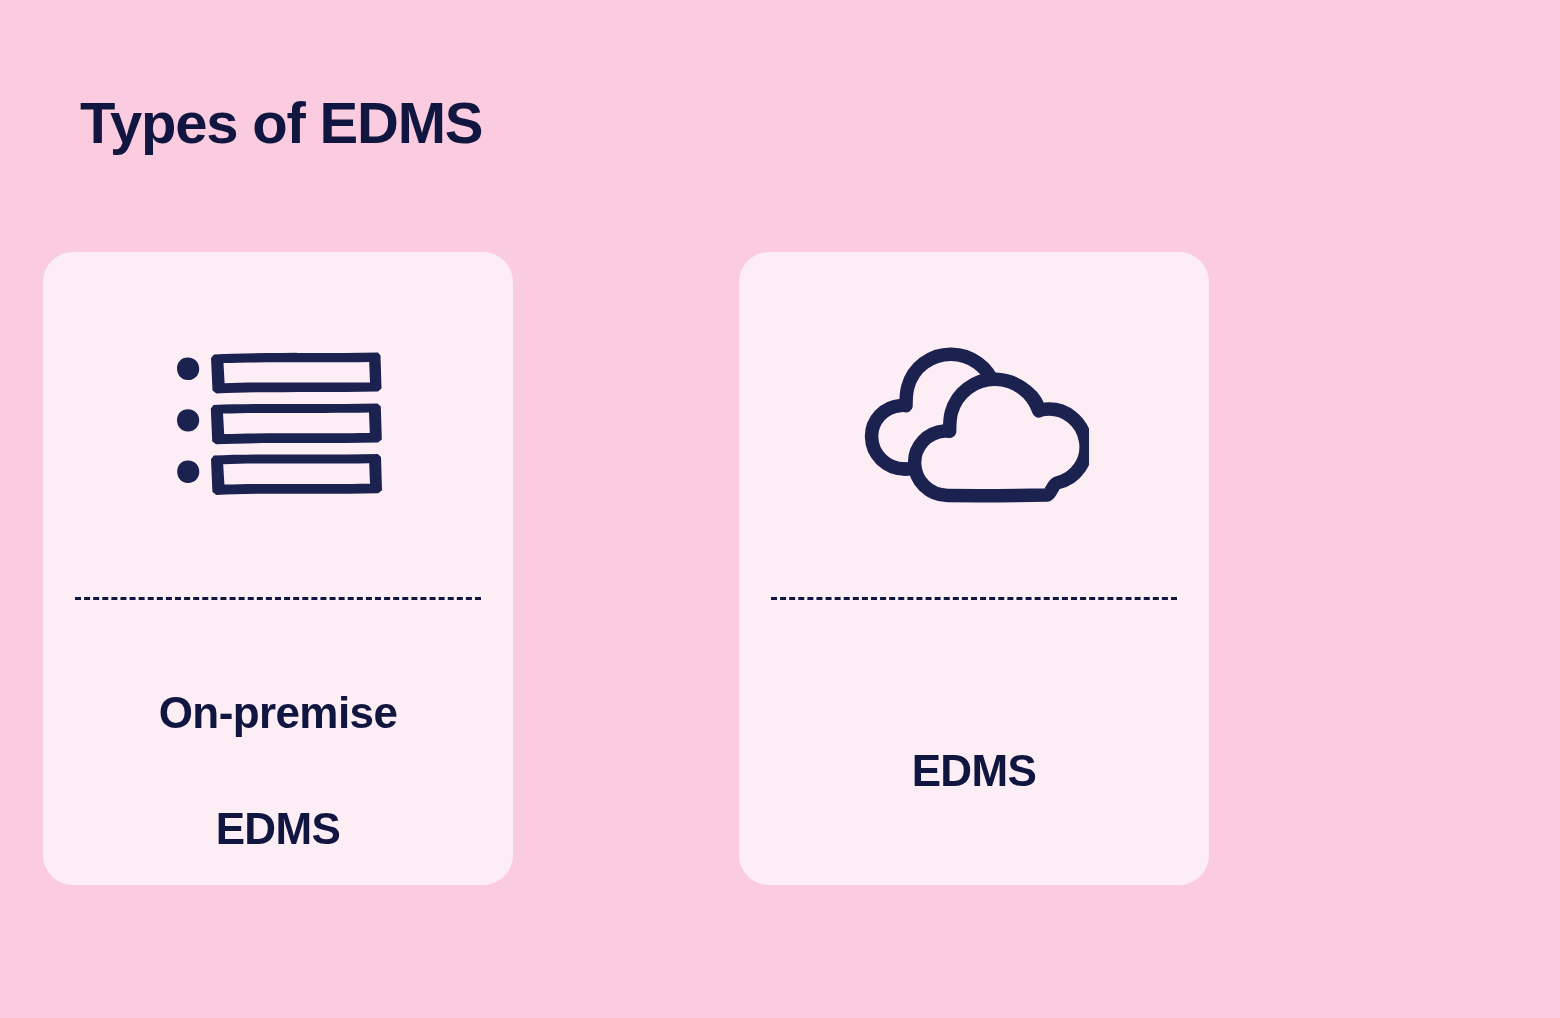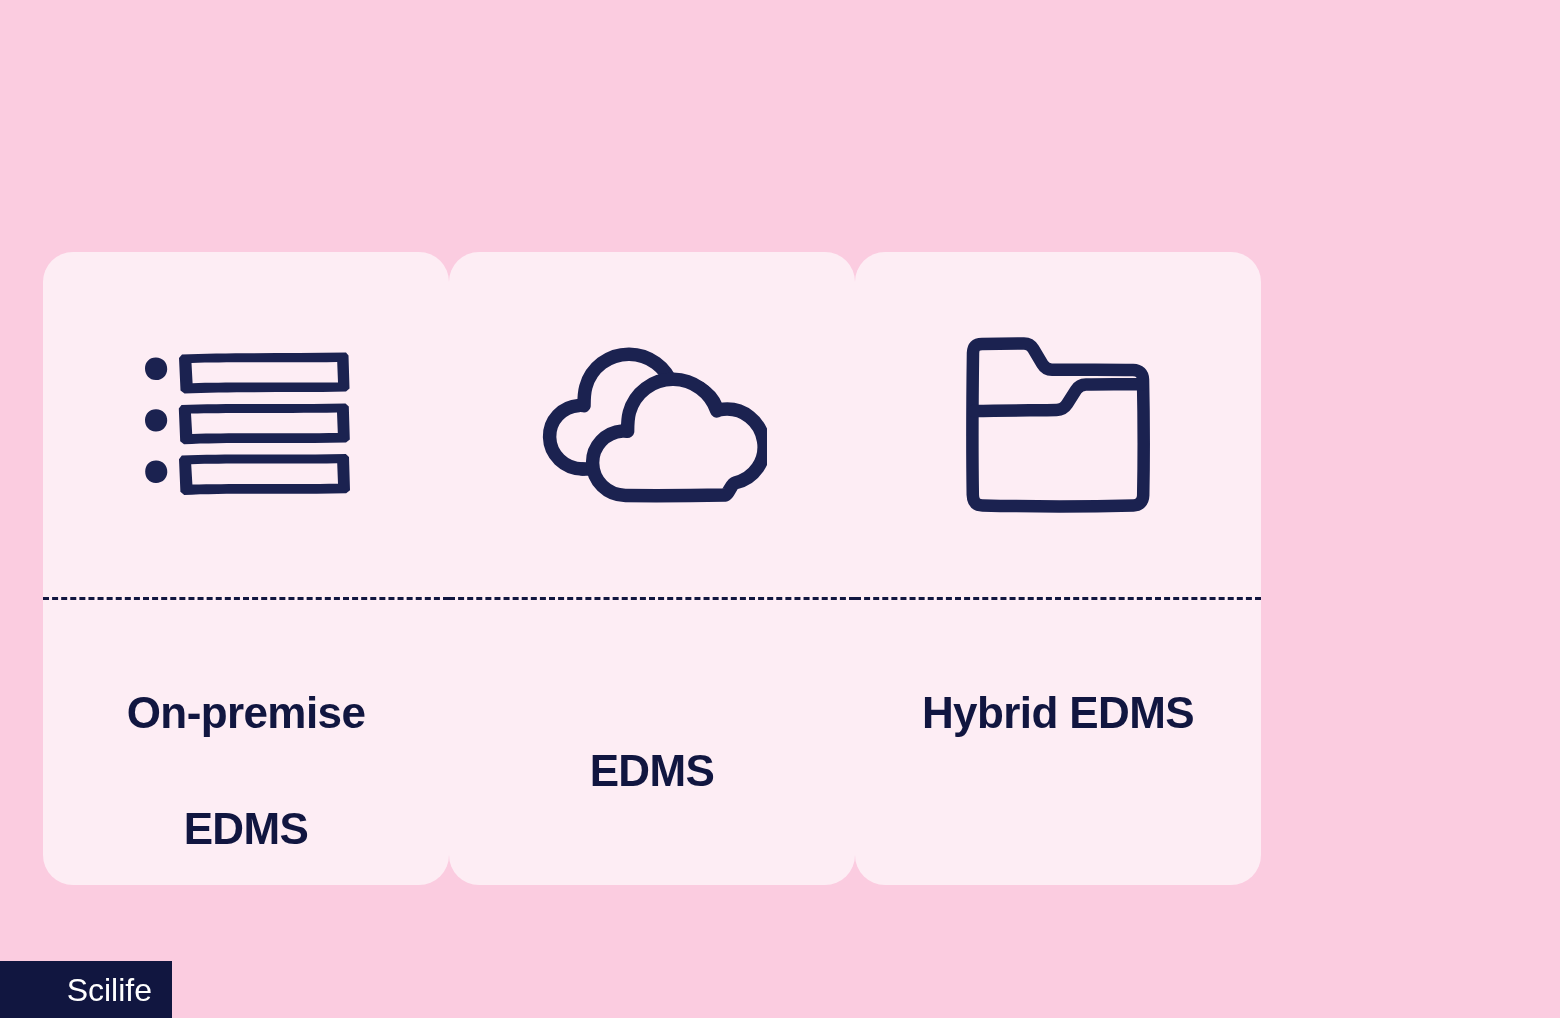--- a/index.html
+++ b/index.html
@@ -124,20 +124,21 @@
     line-height: 34px;
     font-weight: 400;
     letter-spacing: 0px;
   }
 </style>
 </head>
 <body>
 
 <div class="poster">
 
+  <h1 class="poster-title">Types of EDMS</h1>
 
   <div class="cards-row">
 
     <div class="card">
       <div class="card-icon">
         <svg width="220" height="150" viewBox="0 0 220 150" fill="none" xmlns="http://www.w3.org/2000/svg">
 
           <path d="M9 18.5 C9 12.2 13.6 7.4 20.0 7.6 C26.6 7.8 31.4 12.4 31.2 19.2 C31.0 25.6 26.2 30.3 19.8 30.1 C13.4 29.9 9.1 25.2 9 18.5 Z" fill="#1b2250"></path>
           <path d="M9 70.0 C9.2 63.5 13.8 59.0 20.2 59.2 C26.8 59.4 31.5 64.2 31.2 70.8 C30.9 77.2 26.0 81.8 19.6 81.5 C13.2 81.2 8.9 76.5 9 70.0 Z" fill="#1b2250"></path>
           <path d="M9.2 121.4 C9.3 114.9 14.0 110.3 20.4 110.6 C27.0 110.9 31.6 115.7 31.3 122.3 C31.0 128.7 26.1 133.2 19.7 132.9 C13.3 132.6 9.1 127.9 9.2 121.4 Z" fill="#1b2250"></path>
@@ -178,49 +179,17 @@
       </div>
       <div class="card-divider"></div>
       <div class="card-label">
         <span>
           <br>
           <span>EDMS</span>
         </span>
       </div>
     </div>
 
-    <div class="card">
-      <div class="card-icon">
-        <svg width="190" height="180" viewBox="0 0 190 180" fill="none" xmlns="http://www.w3.org/2000/svg">
-
-          <path d="M10.0 18.0 C9.4 62.0 9.0 106.0 9.8 160.0
-                   C10.0 166.8 13.0 170.2 19.5 170.4
-                   C73.0 171.8 128.0 171.6 170.5 170.4
-                   C176.5 170.2 180.0 166.6 180.2 160.4
-                   C181.0 121.0 180.8 80.5 180.0 44.5
-                   C179.8 38.4 176.4 35.2 170.0 35.0
-                   C143.0 34.4 116.0 34.8 89.0 34.8
-                   C84.6 34.8 81.6 33.0 79.4 29.2
-                   L70.2 13.6 C68.0 10.0 65.2 8.4 61.0 8.4
-                   C46.5 8.4 32.0 8.6 19.0 9.0
-                   C12.8 9.2 10.2 12.0 10.0 18.0 Z" stroke="#1b2250" stroke-width="12.5" stroke-linecap="round" stroke-linejoin="round"></path>
-
-          <path d="M10.6 76.0 C50.0 75.0 80.0 75.6 93.5 75.0
-                   C98.5 74.8 101.6 72.8 104.2 68.8
-                   L113.0 55.0 C115.4 51.2 118.4 49.6 123.0 49.5
-                   C141.0 49.0 161.0 49.4 179.6 49.2" stroke="#1b2250" stroke-width="12.5" stroke-linecap="round" stroke-linejoin="round"></path>
-        </svg>
-      </div>
-      <div class="card-divider"></div>
-      <div class="card-label">
-        <span>
-          <span>Hybrid EDMS</span>
-        </span>
-      </div>
-    </div>
 
   </div>
 
-  <div class="logo-badge">
-    <span class="logo-text">Scilife</span>
-  </div>
 
 </div>
 
 </body></html>

